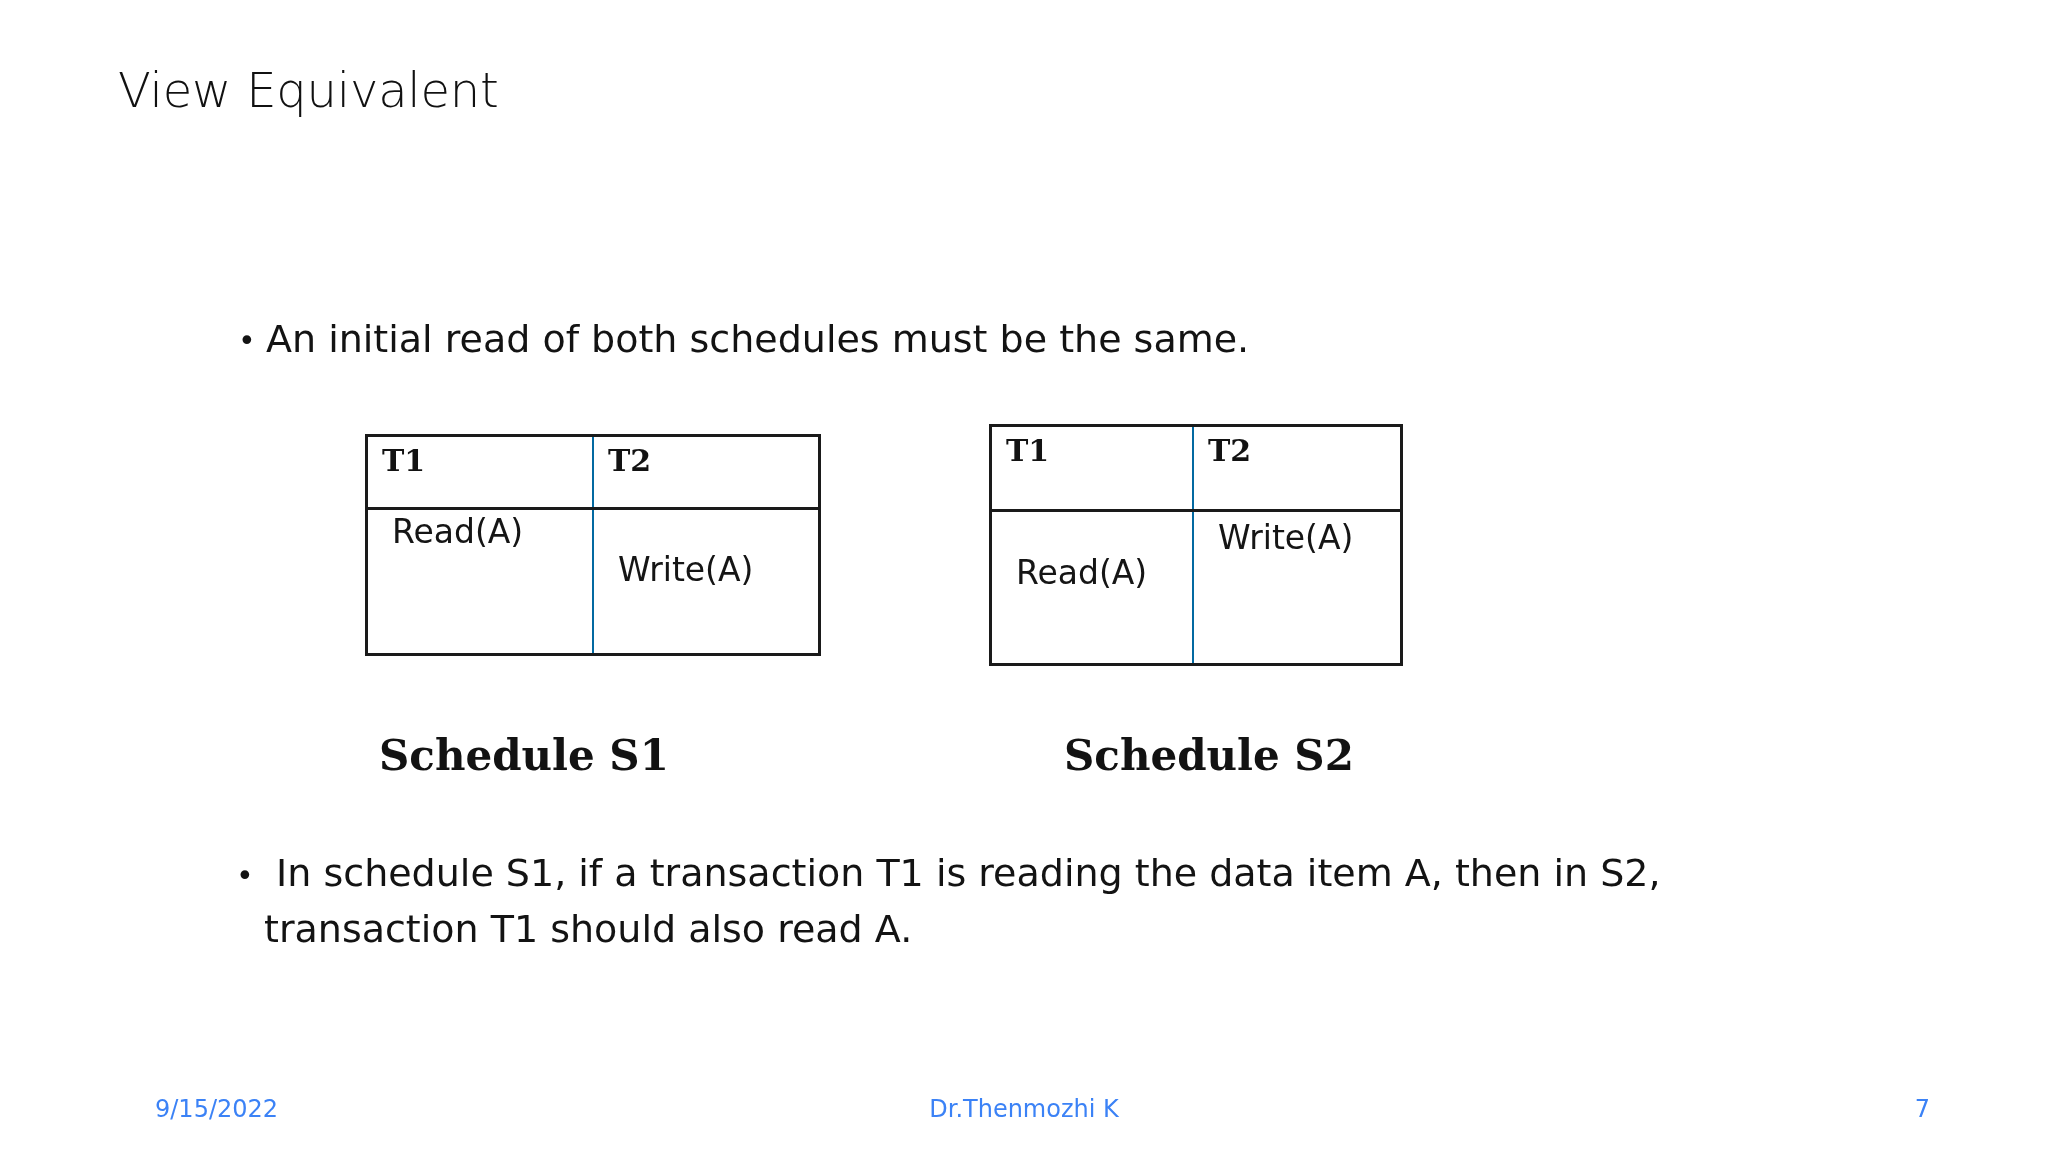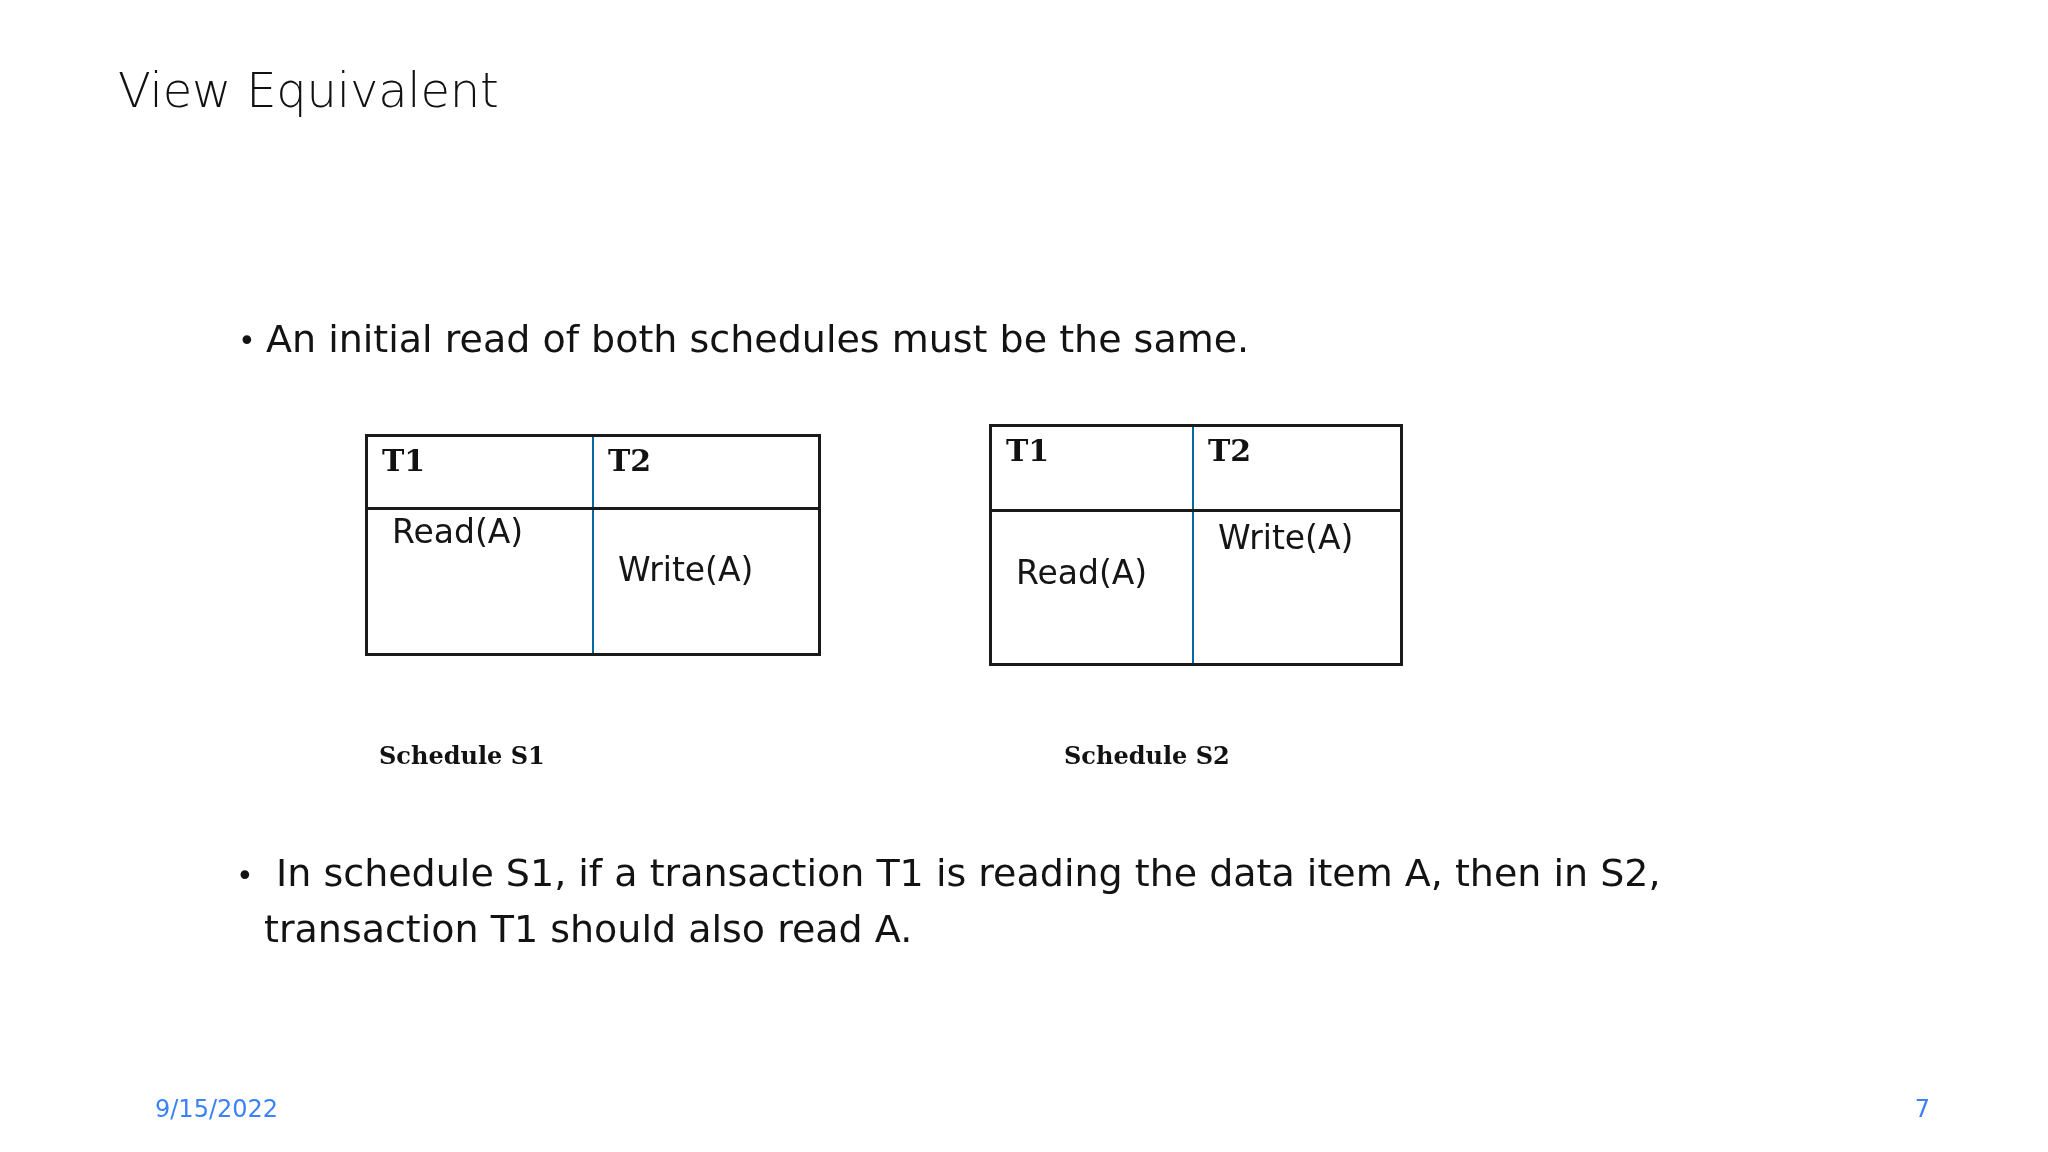--- a/index.html
+++ b/index.html
@@ -147,21 +147,21 @@
   #table-s2 .col-left  { width: 200px; }
   #table-s2 .col-right { width: 208px; }
   #table-s2 .op-read  { top: 41px; }
   #table-s2 .op-write { top: 6px; }
 
   
   .sched-caption {
     position: absolute;
     font-family: "DejaVu Serif", serif;
     font-weight: 700;
-    font-size: 24px;
+    font-size: 42px;
     line-height: 40px;
     color: #121212;
     white-space: nowrap;
   }
   #caption-s1 { left: 379px; top: 736px; }
   #caption-s2 { left: 1064px; top: 736px; }
 
   
   .footer {
     position: absolute;
@@ -231,16 +231,17 @@
   <div class="sched-caption" id="caption-s1">Schedule S1</div>
   <div class="sched-caption" id="caption-s2">Schedule S2</div>
 
   <div class="bullet-row" id="bullet-two">
     <span class="bullet-dot">•</span>
     <span class="bullet-text"> In schedule S1, if a transaction T1 is reading the data item A, then in S2, transaction T1 should also read A.</span>
   </div>
 
   <div class="footer">
     <span class="footer-date">9/15/2022</span>
+    <span class="footer-note">Dr.Thenmozhi K</span>
     <span class="footer-page">7</span>
   </div>
 
 </div>
 
 </body></html>

